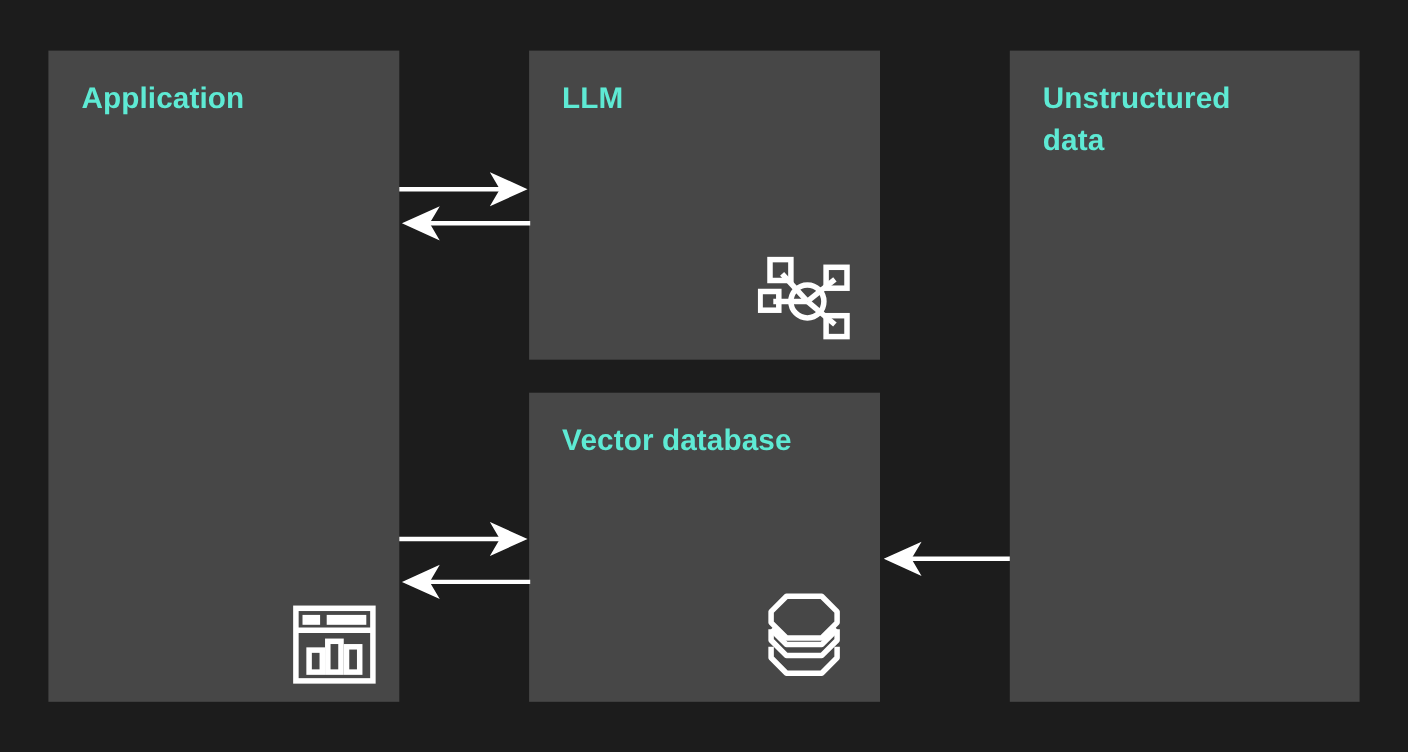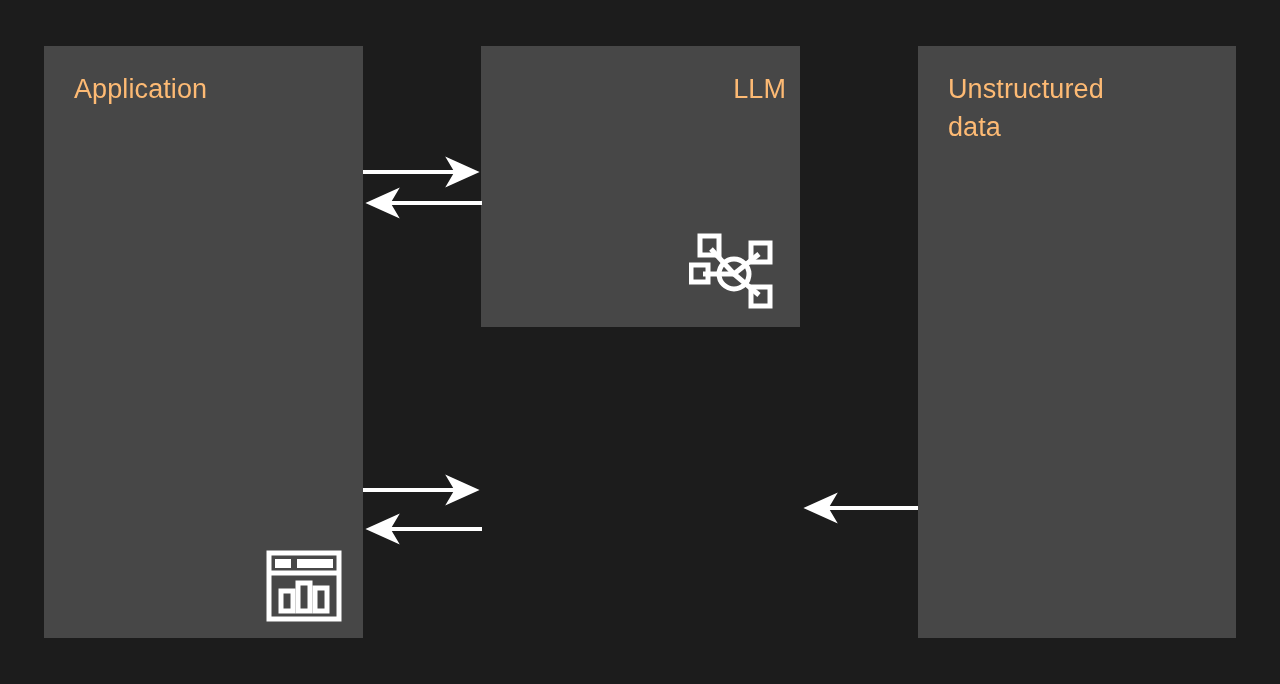--- a/index.html
+++ b/index.html
@@ -22,33 +22,33 @@
   .node-box {
     position: absolute;
     background: #474747;
     box-sizing: border-box;
   }
   .node-title {
     position: absolute;
     left: 30px;
     top: 24px;
     right: 14px;
-    color: #fdba74;
+    color: #5eead4;
     font-size: 27px;
     line-height: 38px;
-    font-weight: 400;
+    font-weight: 700;
     letter-spacing: 0.1px;
     white-space: pre-line;
   }
   .node-icon {
     position: absolute;
   }
   
   #box-application { left: 44px;  top: 46px;  width: 319px; height: 592px; }
-  #box-llm         { left: 481px; top: 46px;  width: 319px; height: 281px; text-align: right; }
+  #box-llm         { left: 481px; top: 46px;  width: 319px; height: 281px; }
   #box-vector      { left: 481px; top: 357px; width: 319px; height: 281px; }
   #box-unstructured{ left: 918px; top: 46px;  width: 318px; height: 592px; padding-left: 24px; }
 
   
   #icon-app-window   { left: 221px; top: 501px; }
   #icon-llm-network  { left: 208px; top: 186px; }
   #icon-db-stack     { left: 214px; top: 180px; }
   #icon-pdf-doc      { left: 215px; top: 497px; }
 
   .arrow-layer {
@@ -98,20 +98,33 @@
         <line x1="45" y1="42" x2="14" y2="42" stroke="#ffffff" stroke-width="5"></line>
         <circle cx="45" cy="42" r="15" fill="none" stroke="#ffffff" stroke-width="5"></circle>
         <rect x="11" y="4" width="19" height="19" fill="none" stroke="#ffffff" stroke-width="5"></rect>
         <rect x="62" y="11" width="19" height="19" fill="none" stroke="#ffffff" stroke-width="5"></rect>
         <rect x="62" y="55" width="19" height="19" fill="none" stroke="#ffffff" stroke-width="5"></rect>
         <rect x="2" y="33" width="17" height="17" fill="none" stroke="#ffffff" stroke-width="5"></rect>
       </svg>
     </div>
   </div>
 
+  <div class="node-box" id="box-vector">
+    <div class="node-title">Vector database</div>
+    <div class="node-icon" id="icon-db-stack">
+      <svg width="72" height="84" viewBox="0 0 72 84" xmlns="http://www.w3.org/2000/svg">
+        <g fill="none" stroke="#ffffff" stroke-width="5" stroke-linejoin="round">
+          <path d="M6 19 L20 5 L52 5 L66 19 L66 29 L52 43 L20 43 L6 29 Z"></path>
+          <path d="M6 35 L20 49 L52 49 L66 35"></path>
+          <path d="M6 35 L6 45 L20 59 L52 59 L66 45 L66 35"></path>
+          <path d="M6 51 L6 61 L20 75 L52 75 L66 61 L66 51"></path>
+        </g>
+      </svg>
+    </div>
+  </div>
 
   <div class="node-box" id="box-unstructured">
     <div class="node-title">Unstructured
 data</div>
   </div>
 
   <svg class="arrow-layer" xmlns="http://www.w3.org/2000/svg">
     <defs>
       <marker id="head-right" markerWidth="9" markerHeight="9" refX="7.2" refY="4.5" orient="auto" markerUnits="strokeWidth">
         <path d="M0,0.6 L8.6,4.5 L0,8.4 L2.3,4.5 Z" fill="#ffffff"></path>

